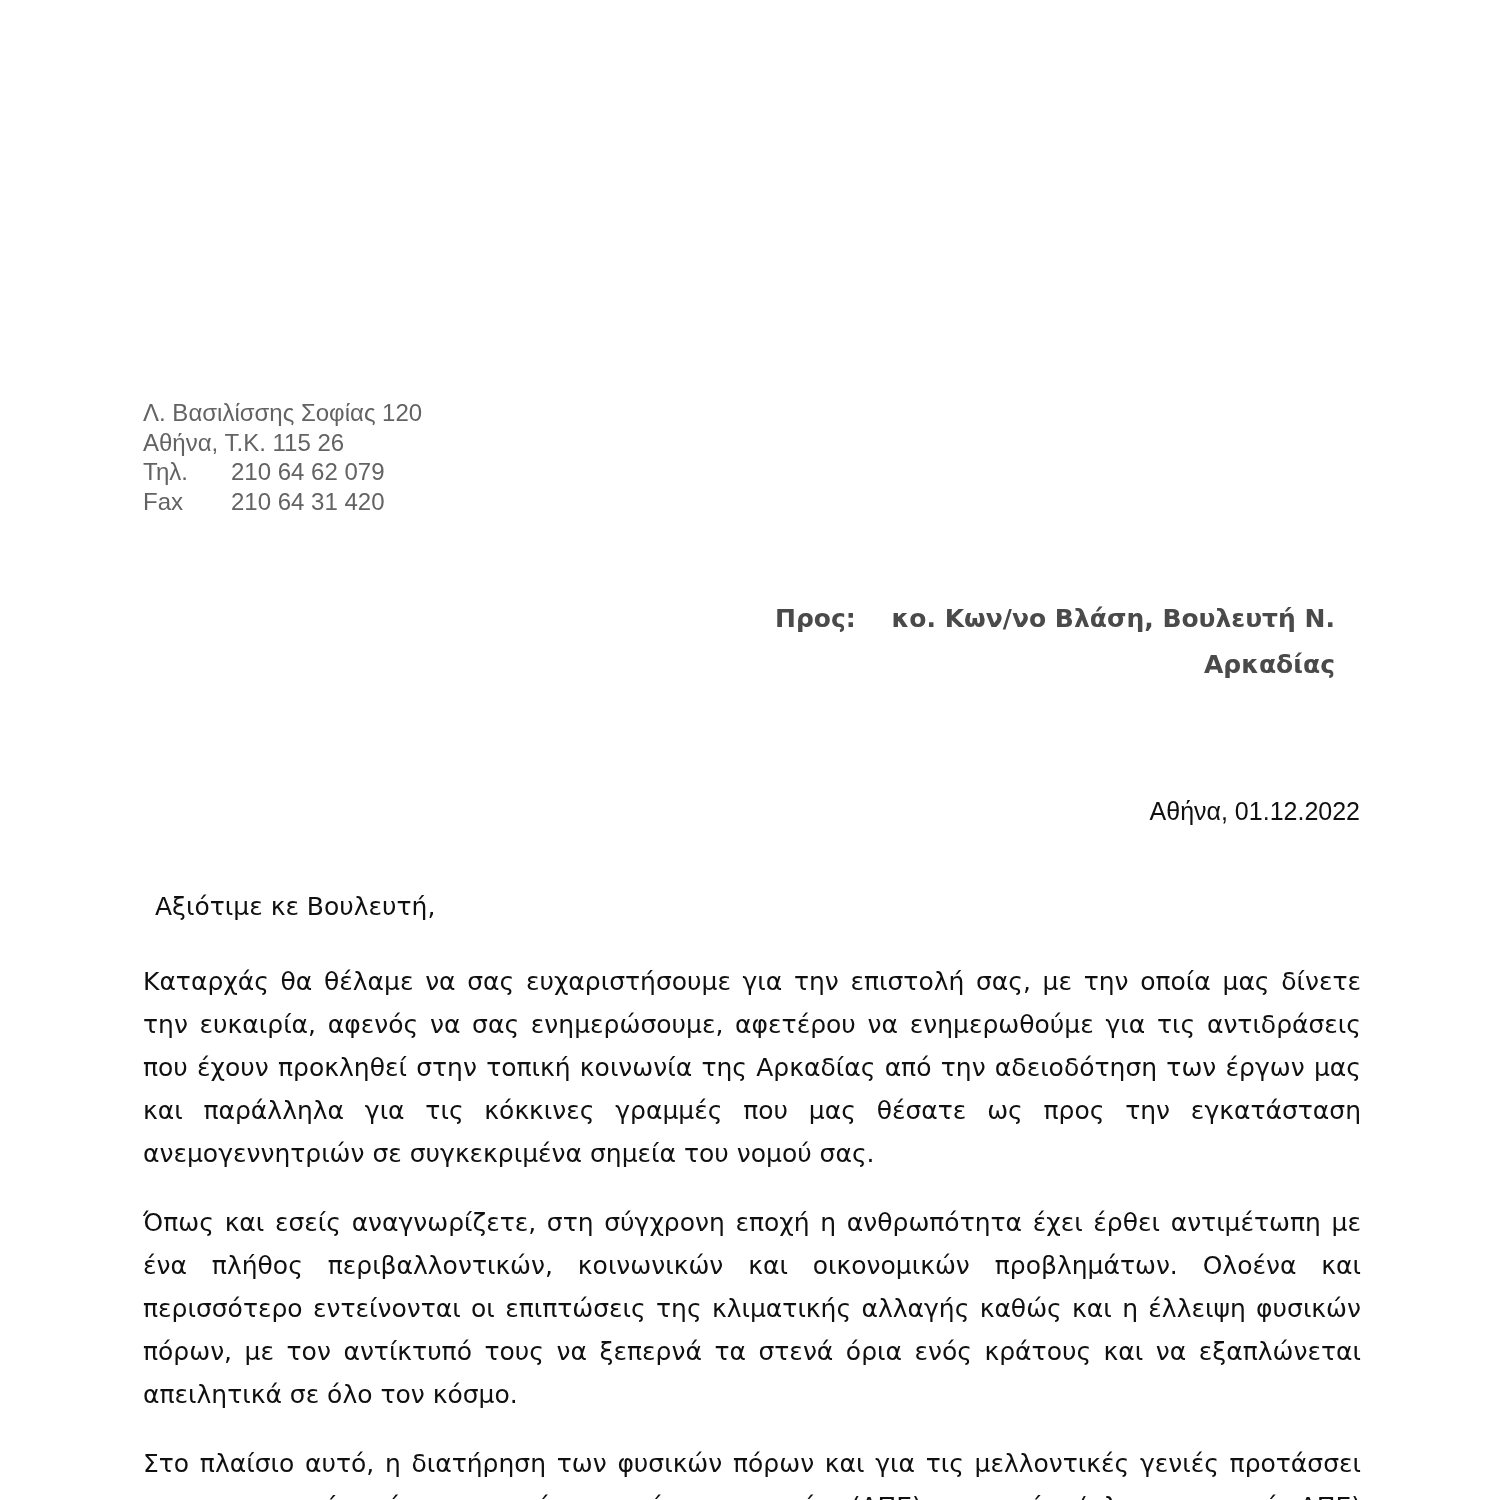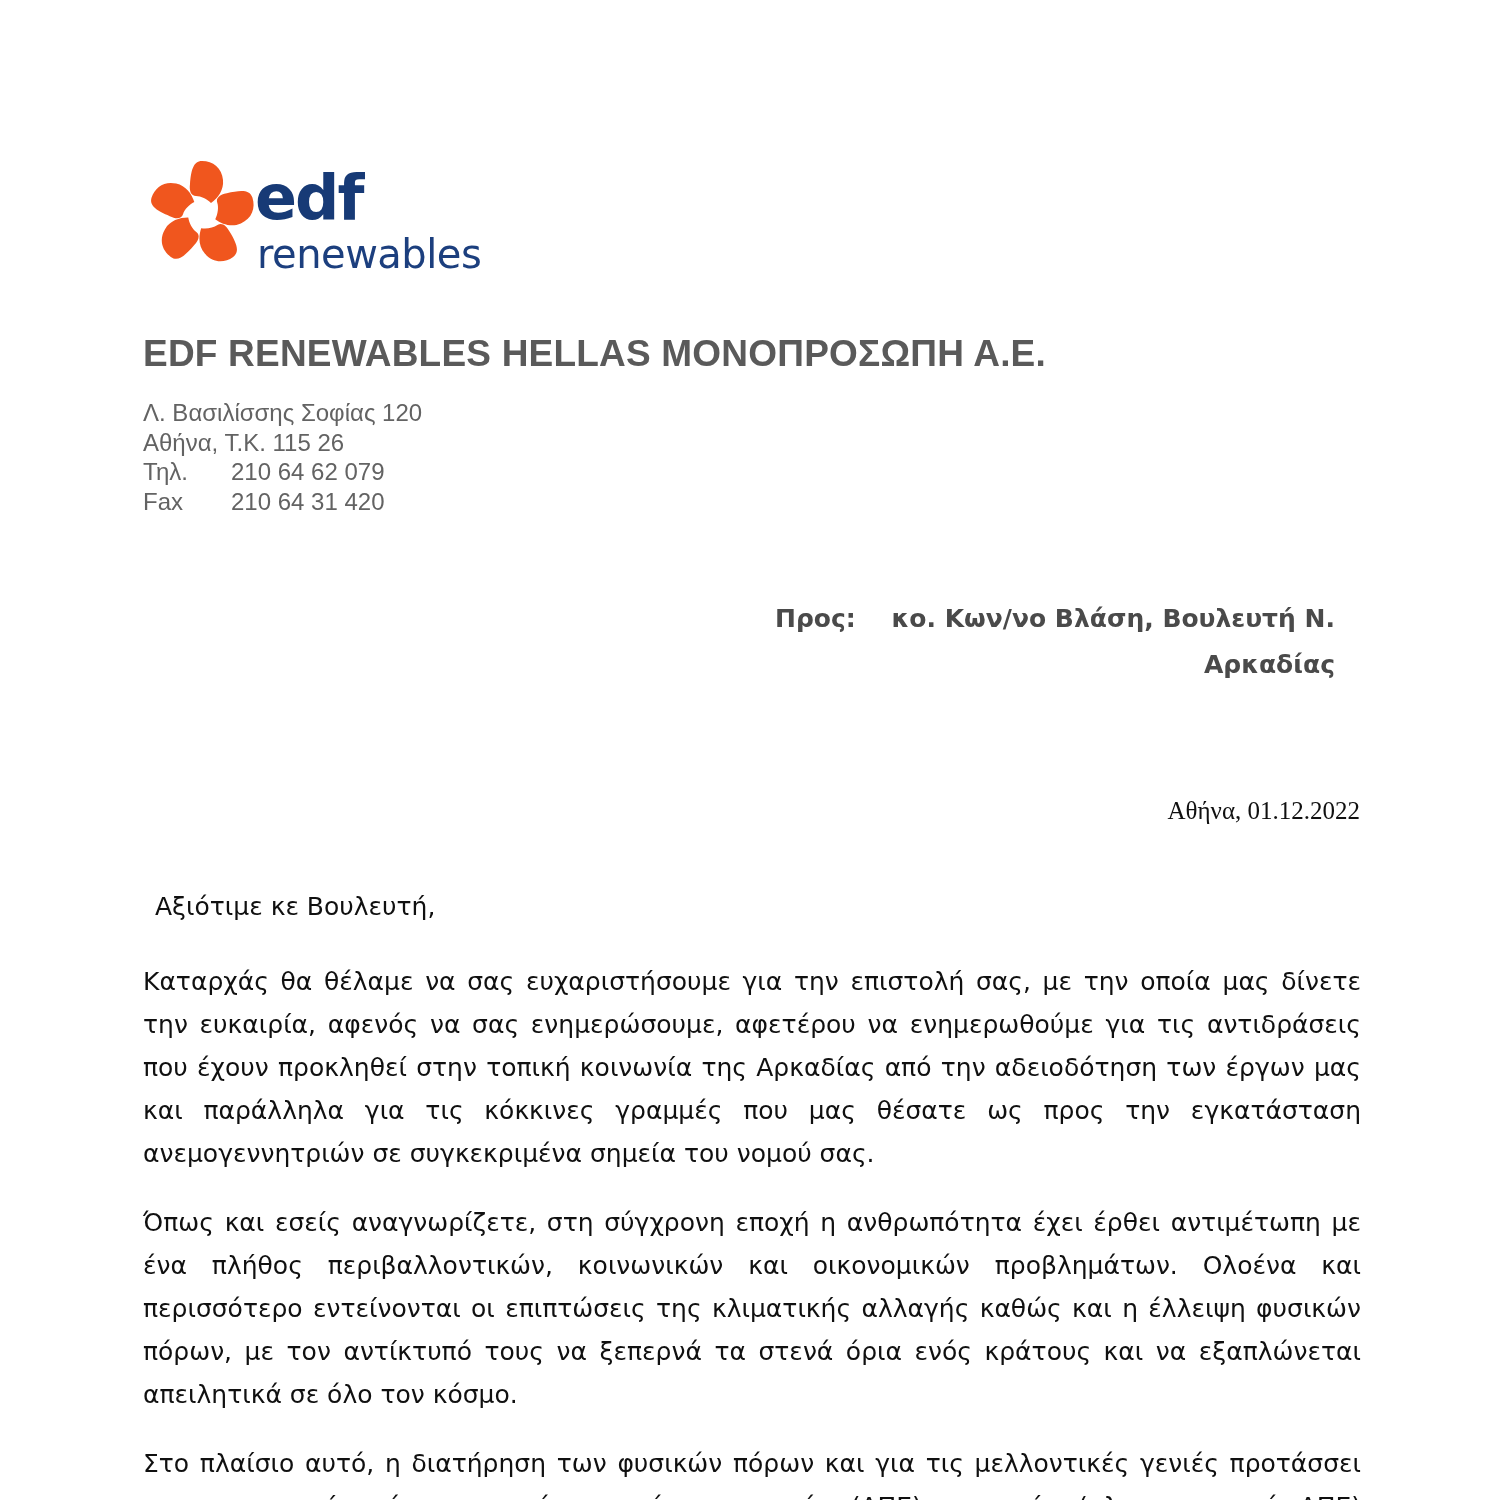--- a/index.html
+++ b/index.html
@@ -119,21 +119,21 @@
   .recipient-value {
     flex: 1 1 auto;
     text-align: right;
   }
 
   
   .date-line {
     position: absolute;
     right: 140px;
     top: 795px;
-    font-family: Liberation Serif, serif;
+    font-family: Liberation Sans, sans-serif;
     font-size: 25px;
     line-height: 32px;
     color: #101010;
     white-space: nowrap;
   }
 
   
   .body-wrap {
     position: absolute;
     left: 143px;
@@ -158,50 +158,21 @@
   }
   .para:last-child {
     margin-bottom: 0;
   }
 </style>
 </head>
 <body>
 
 <div class="page">
 
-  <div class="logo-block">
-
-    <svg class="pinwheel" viewBox="0 0 118 118" xmlns="http://www.w3.org/2000/svg">
-      <g fill="#F0561E">
-
-        <g transform="rotate(0 59 59)">
-          <path d="M59 6 C70 6 79 13 80 25 C81 35 75 43 68 48 C64 44 58 41 53 41 C48 41 46 36 47 29 C48 16 50 6 59 6 Z"></path>
-        </g>
-        <g transform="rotate(72 59 59)">
-          <path d="M59 6 C70 6 79 13 80 25 C81 35 75 43 68 48 C64 44 58 41 53 41 C48 41 46 36 47 29 C48 16 50 6 59 6 Z"></path>
-        </g>
-        <g transform="rotate(144 59 59)">
-          <path d="M59 6 C70 6 79 13 80 25 C81 35 75 43 68 48 C64 44 58 41 53 41 C48 41 46 36 47 29 C48 16 50 6 59 6 Z"></path>
-        </g>
-        <g transform="rotate(216 59 59)">
-          <path d="M59 6 C70 6 79 13 80 25 C81 35 75 43 68 48 C64 44 58 41 53 41 C48 41 46 36 47 29 C48 16 50 6 59 6 Z"></path>
-        </g>
-        <g transform="rotate(288 59 59)">
-          <path d="M59 6 C70 6 79 13 80 25 C81 35 75 43 68 48 C64 44 58 41 53 41 C48 41 46 36 47 29 C48 16 50 6 59 6 Z"></path>
-        </g>
-      </g>
-    </svg>
-
-    <div class="wordmark">
-      <div class="edf-text">edf</div>
-      <div class="renew-text">renewables</div>
-    </div>
-  </div>
-
-  <div class="company-name">EDF RENEWABLES HELLAS ΜΟΝΟΠΡΟΣΩΠΗ Α.Ε.</div>
+
 
   <div class="address">
     <div class="addr-row">
       <span>Λ. Βασιλίσσης Σοφίας 120</span>
     </div>
     <div class="addr-row">
       <span>Αθήνα, Τ.Κ. 115 26</span>
     </div>
     <div class="addr-row">
       <span class="addr-label">Τηλ.</span>

